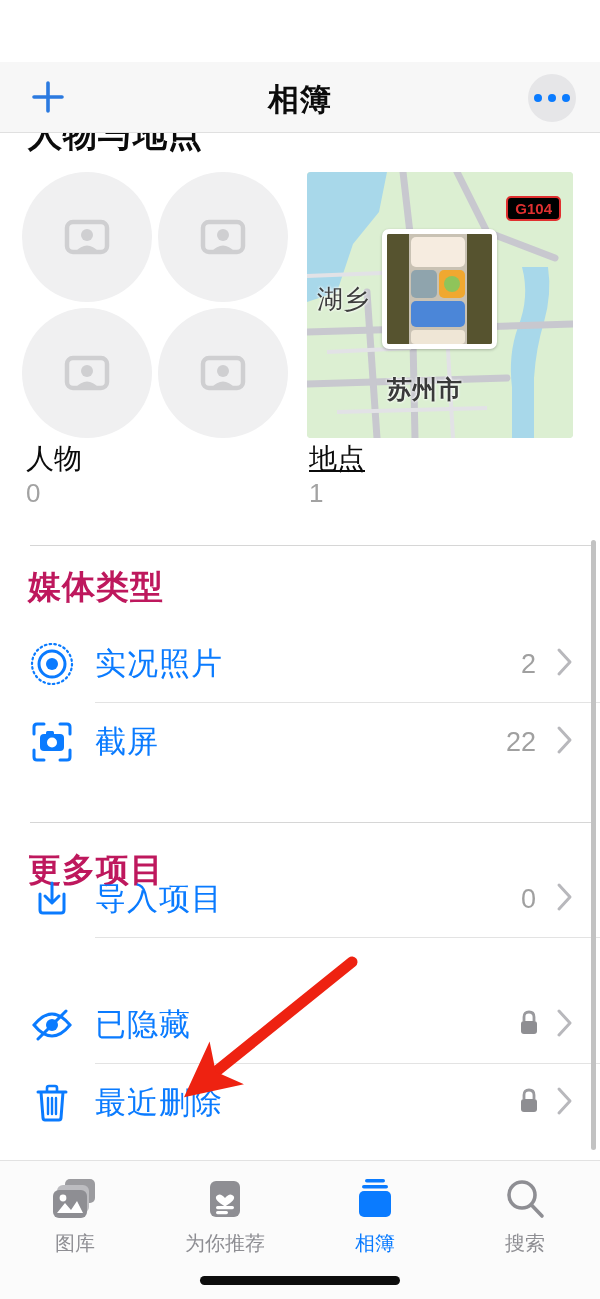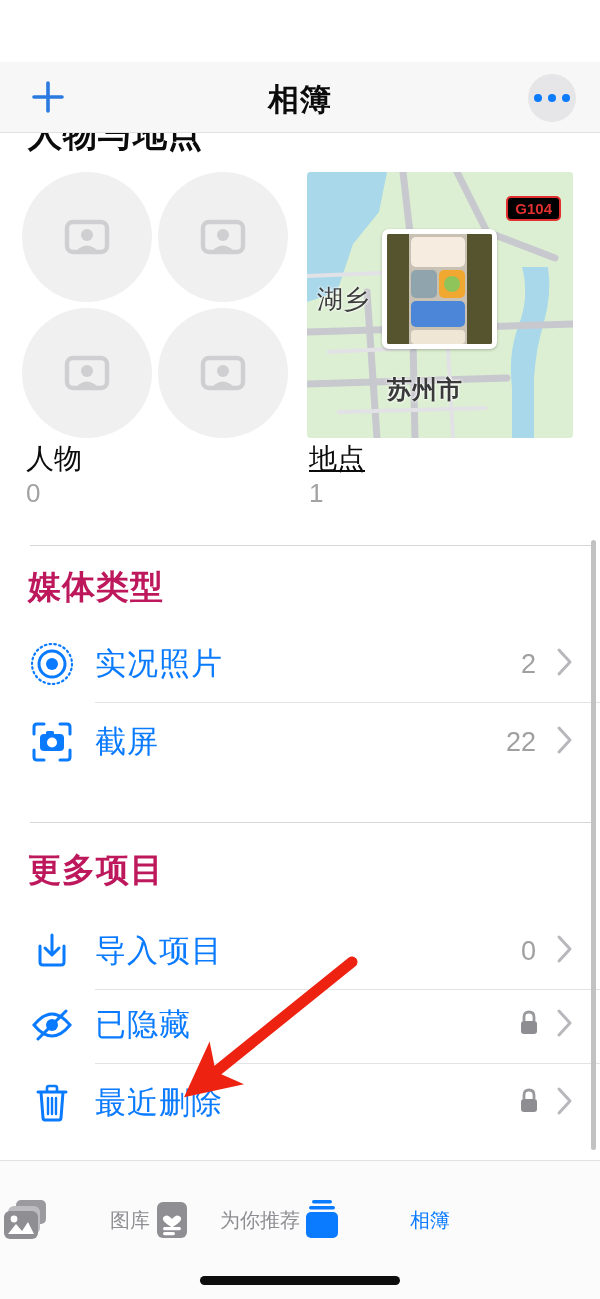--- a/index.html
+++ b/index.html
@@ -180,21 +180,21 @@
   
   #arrow { position:absolute; left:0; top:0; width:600px; height:1299px; z-index:35; pointer-events:none; }
 
   
   #tabbar {
     position:absolute; left:0; bottom:0; width:600px; height:139px;
     background:#fbfbfb; border-top:1px solid #e2e2e2; z-index:40;
   }
   .tab {
     position:absolute; top:14px; width:150px; height:90px;
-    display:flex; flex-direction:row; align-items:center; gap:7px;justify-content:space-between;
+    display:flex; flex-direction:column; align-items:center; gap:7px;
   }
   .tab:nth-of-type(1){ left:0; }
   .tab:nth-of-type(2){ left:150px;font-family:Liberation Serif, serif; }
   .tab:nth-of-type(3){ left:300px; }
   .tab:nth-of-type(4){ left:450px; }
   .tab-label { font-size:20px; color:#8e8e93; }
   .tab.active .tab-label { color:#0a7bff; }
   .tab-ico { height:48px; display:flex; align-items:center; justify-content:center; }
   #home-indicator {
     position:absolute; left:50%; transform:translateX(-50%); bottom:14px;
@@ -324,21 +324,21 @@
         <svg width="18" height="30" viewBox="0 0 18 30">
           <path d="M3 3 L14 15 L3 27" fill="none" stroke="#b8b8bc" stroke-width="3" stroke-linecap="round" stroke-linejoin="round"></path>
         </svg>
       </span>
     </div>
 
     <div class="sec-sep" style="top:822px;"></div>
 
     <div class="sec-title" style="top:848px;">更多项目</div>
 
-    <div class="row" style="top:912px;">
+    <div class="row" style="top:860px;">
       <span class="row-icon">
         <svg width="46" height="46" viewBox="0 0 46 46">
           <path d="M11 18 V34 Q11 37 14 37 H32 Q35 37 35 34 V18" fill="none" stroke="#0a7bff" stroke-width="3" stroke-linecap="round"></path>
           <path d="M23 7 V26 M16 20 L23 27 L30 20" fill="none" stroke="#0a7bff" stroke-width="3" stroke-linecap="round" stroke-linejoin="round"></path>
         </svg>
       </span>
       <span class="row-label">导入项目</span>
       <span class="row-count">0</span>
       <span class="row-chev">
         <svg width="18" height="30" viewBox="0 0 18 30">
@@ -456,17 +456,26 @@
       <span class="tab-ico">
         <svg width="44" height="44" viewBox="0 0 44 44">
           <rect x="12" y="2" width="20" height="3.6" rx="1.8" fill="#0a7bff"></rect>
           <rect x="9" y="8" width="26" height="3.6" rx="1.8" fill="#0a7bff"></rect>
           <rect x="6" y="14" width="32" height="26" rx="5" fill="#0a7bff"></rect>
         </svg>
       </span>
       <span class="tab-label">相簿</span>
     </div>
 
+    <div class="tab">
+      <span class="tab-ico">
+        <svg width="44" height="44" viewBox="0 0 44 44">
+          <circle cx="19" cy="18" r="13" fill="none" stroke="#8e8e93" stroke-width="3.6"></circle>
+          <path d="M28.5 28 L39 39" stroke="#8e8e93" stroke-width="3.6" stroke-linecap="round"></path>
+        </svg>
+      </span>
+      <span class="tab-label">搜索</span>
+    </div>
 
     <div id="home-indicator"></div>
   </div>
 
 </div>
 
 </body></html>

